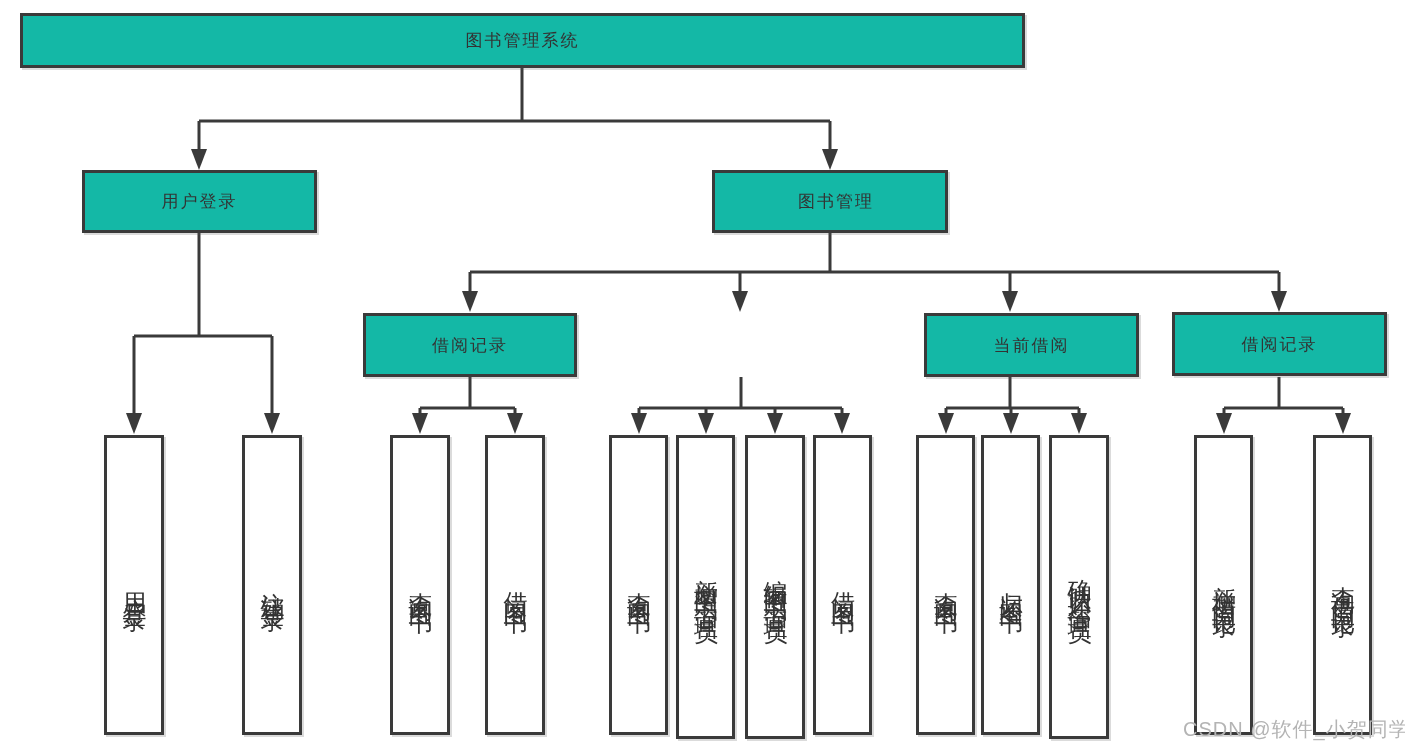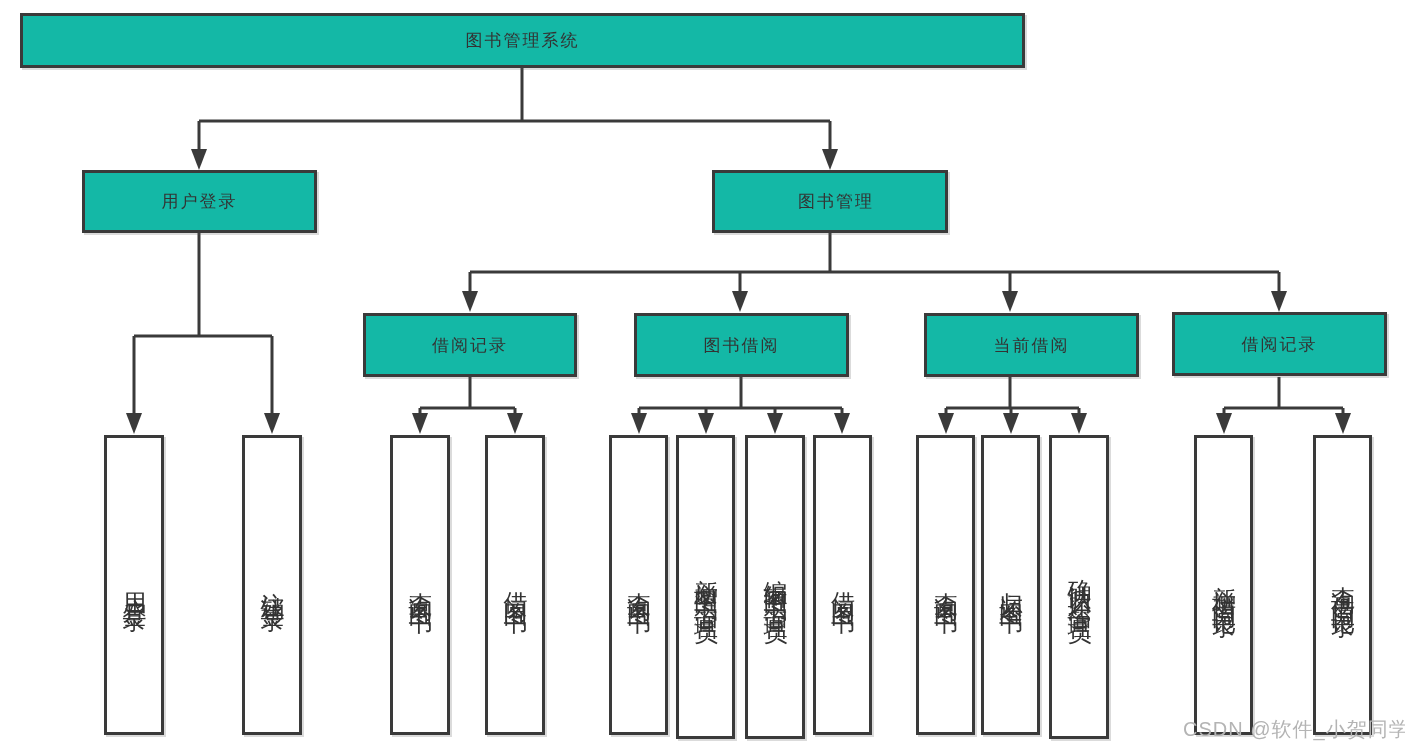--- a/index.html
+++ b/index.html
@@ -93,23 +93,20 @@
   <div class="node" style="left:82px;top:170px;width:235px;height:63px;">
     <span>用户登录</span>
   </div>
   <div class="node" style="left:712px;top:170px;width:236px;height:63px;padding-left:12px;">
     <span>图书管理</span>
   </div>
 
   <div class="node" style="left:363px;top:313px;width:214px;height:64px;">
     <span>借阅记录</span>
   </div>
-  <div class="node" style="left:634px;top:313px;width:215px;height:64px;">
-    <span>图书借阅</span>
-  </div>
   <div class="node" style="left:924px;top:313px;width:215px;height:64px;">
     <span>当前借阅</span>
   </div>
   <div class="node" style="left:1172px;top:312px;width:215px;height:64px;">
     <span>借阅记录</span>
   </div>
 
   <div class="vnode" style="left:104px;top:435px;width:60px;height:300px;">
     <span class="vtext">用户登录</span>
   </div>

